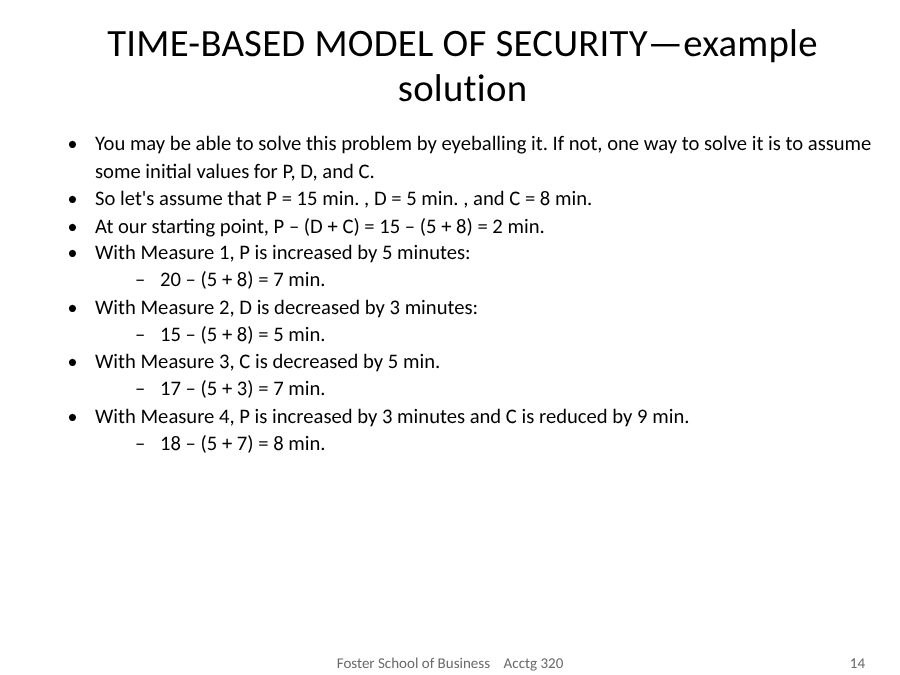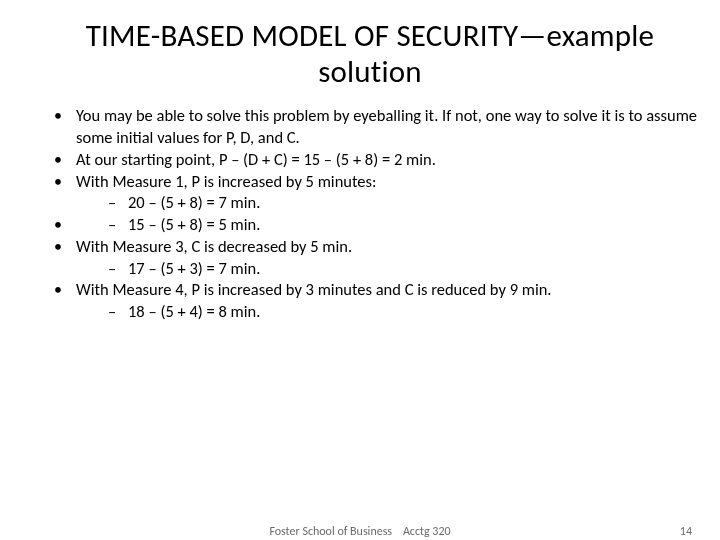--- a/index.html
+++ b/index.html
@@ -77,42 +77,44 @@
   }
 </style>
 </head>
 <body>
 
 <h1 class="title">TIME-BASED MODEL OF SECURITY—example  solution</h1>
 
 <div class="content">
   <ul class="main">
     <li><span>You may be able to solve this problem by eyeballing it. If not, one way to solve it is to assume some initial values for P, D, and C.</span></li>
+    <li><span>So let's assume that P = 15 min. , D = 5 min. , and C = 8 min.</span></li>
     <li><span>At our starting point, P – (D + C) = 15 – (5 + 8) = 2 min.</span></li>
     <li>
       <span>With Measure 1, P is increased by 5 minutes:</span>
       <ul class="sub">
         <li><span> 20 – (5 + 8) = </span><span class="bold">7 min</span><span>.</span></li>
       </ul>
     </li>
     <li>
+      <span>With Measure 2, D is decreased by 3 minutes:</span>
       <ul class="sub">
         <li><span> 15 – (5 + 8) = </span><span class="bold">5 min</span><span>.</span></li>
       </ul>
     </li>
     <li>
       <span>With Measure 3, C is decreased by 5 min.</span>
       <ul class="sub">
         <li><span> 17 – (5 + 3) = </span><span class="bold">7 min</span><span>.</span></li>
       </ul>
     </li>
     <li>
       <span>With Measure 4, P is increased by 3 minutes and C is reduced by 9 min.</span>
       <ul class="sub">
-        <li><span> 18 – (5 + 4) = </span><span class="bold">8 min</span><span>.</span></li>
+        <li><span> 18 – (5 + 7) = </span><span class="bold">8 min</span><span>.</span></li>
       </ul>
     </li>
   </ul>
 </div>
 
 <div class="footer">
   <span class="footer-center">
     <span>Foster School of Business</span>&nbsp;&nbsp;&nbsp;&nbsp;<span>Acctg 320</span>
   </span>
   <span class="footer-right">14</span>

